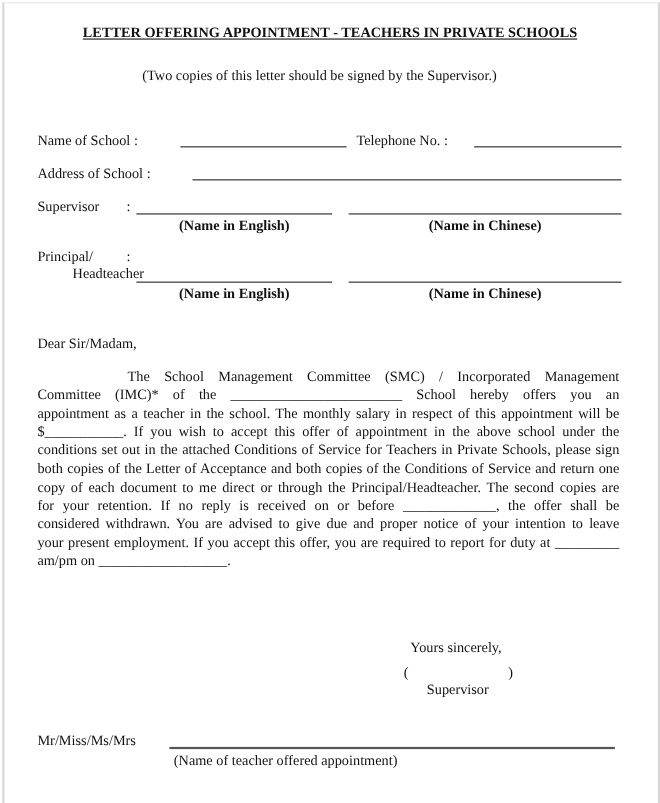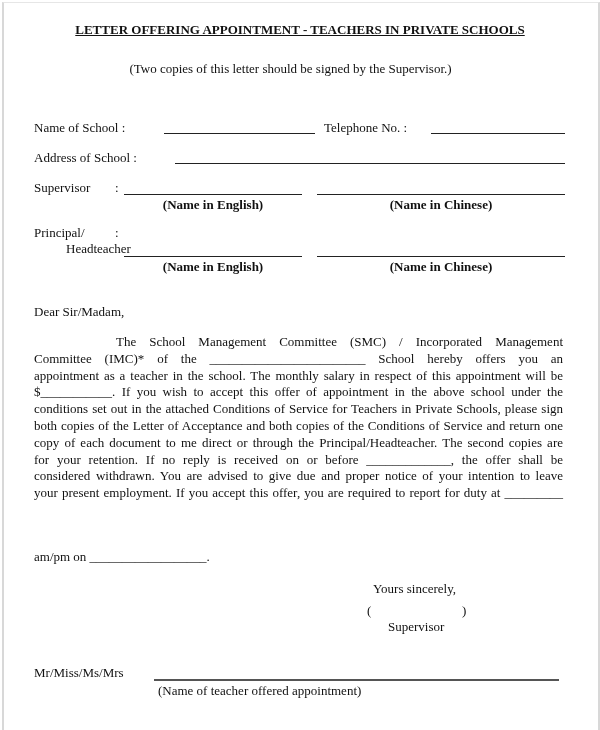--- a/index.html
+++ b/index.html
@@ -7,21 +7,21 @@
          font-family:"Liberation Serif", serif; color:#111; font-size:13px; }
   .page { position:absolute; left:2px; top:2px; width:594px; height:728px;
           border-left:2px solid #d8d8d8; border-right:2px solid #d8d8d8; border-top:1px solid #e6e6e6; background:#fff; }
   .abs { position:absolute; white-space:nowrap; }
   .title { left:0; width:600px; top:22px; text-align:center; font-weight:bold; font-size:13px; text-decoration:underline; }
   .subtitle { left:0; width:581px; top:61px; text-align:center; font-size:13px; }
   .line { position:absolute; border-bottom:1px solid #222; height:0; }
   .caption { text-align:center; font-size:13px;font-weight:bold; }
   .para { position:absolute; left:34px; width:529px; top:334px; font-size:13px; line-height:16.8px; text-align:justify; }
   .para .ln { display:block; text-align:justify; text-align-last:justify; white-space:nowrap; }
-  .para .ln.last { text-align-last:left;margin-top:47px; }
+  .para .ln.last { text-align-last:left; }
 </style>
 </head>
 <body>
 
 <div class="page"></div>
 
 <div class="abs title">LETTER OFFERING APPOINTMENT - TEACHERS IN PRIVATE SCHOOLS</div>
 <div class="abs subtitle">(Two copies of this letter should be signed by the Supervisor.)</div>
 
 <div class="abs" style="left:34px; top:120px;">Name of School :</div>

